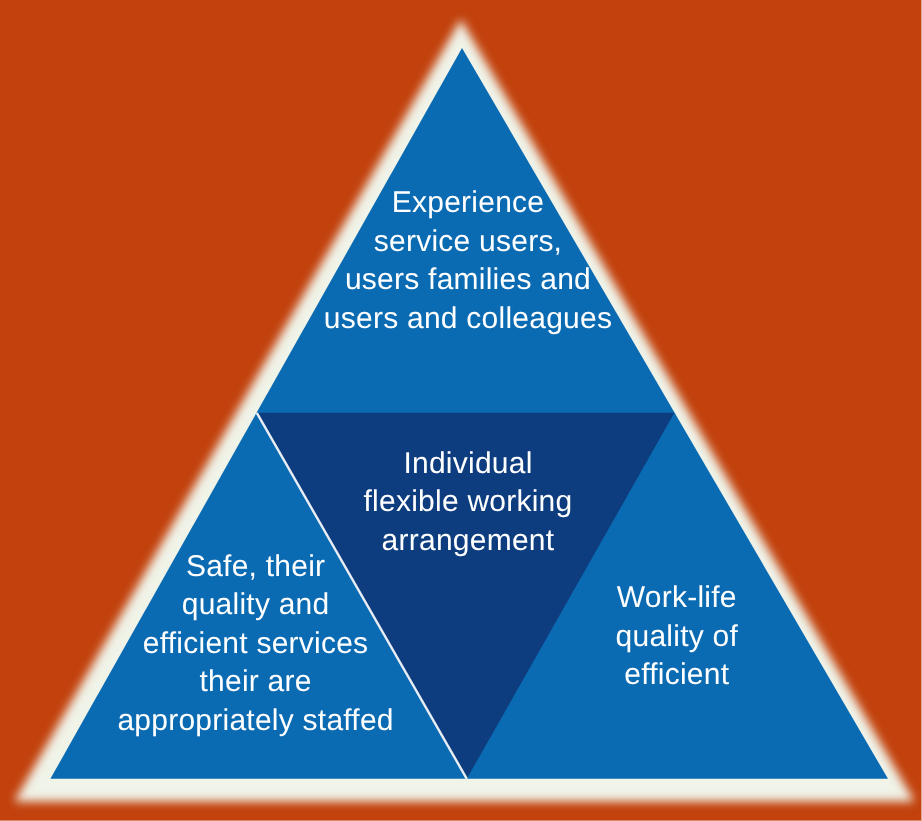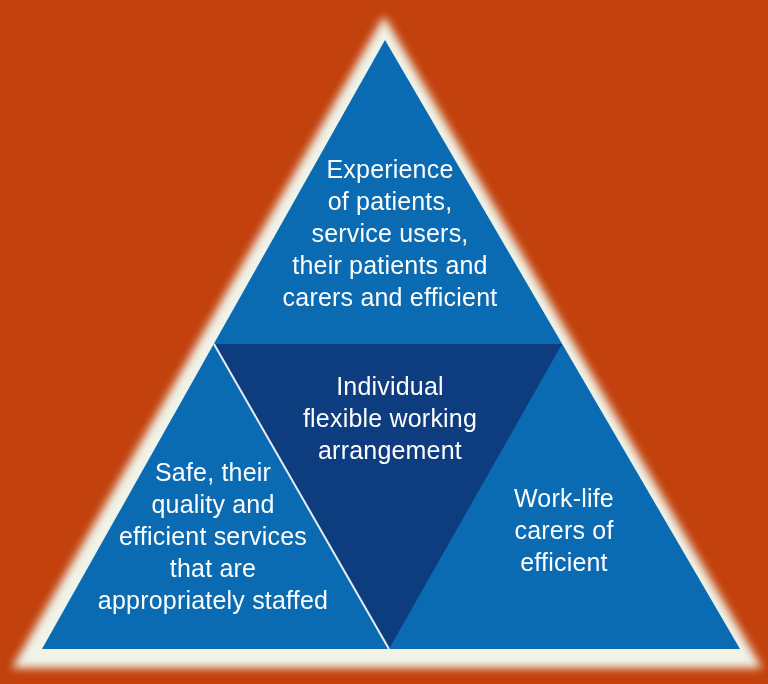--- a/index.html
+++ b/index.html
@@ -47,39 +47,38 @@
 
     <polygon points="385,40 42,649 740,649" fill="#0a6ab2"></polygon>
 
     <polygon points="214,344 562,344 389,649" fill="#0e3d7f"></polygon>
 
     <line x1="214" y1="344" x2="389" y2="649" stroke-width="2" stroke="#e9eef5"></line>
   </svg>
 
   <div class="label label-top" style="color: rgb(255, 255, 255);">
     <div>Experience</div>
-    <div>of patients,</div>
     <div>service users,</div>
-    <div>their patients and</div>
-    <div>carers and efficient</div>
+    <div>users families and</div>
+    <div>users and colleagues</div>
   </div>
 
   <div class="label label-center" style="color: rgb(255, 255, 255);">
     <div>Individual</div>
     <div>flexible working</div>
     <div>arrangement</div>
   </div>
 
   <div class="label label-left" style="color: rgb(255, 255, 255);">
     <div>Safe, their</div>
     <div>quality and</div>
     <div>efficient services</div>
-    <div>that are</div>
+    <div>their are</div>
     <div>appropriately staffed</div>
   </div>
 
   <div class="label label-right" style="color: rgb(255, 255, 255);">
     <div>Work-life</div>
-    <div>carers of</div>
+    <div>quality of</div>
     <div>efficient</div>
   </div>
 
 </div>
 
 </body></html>

